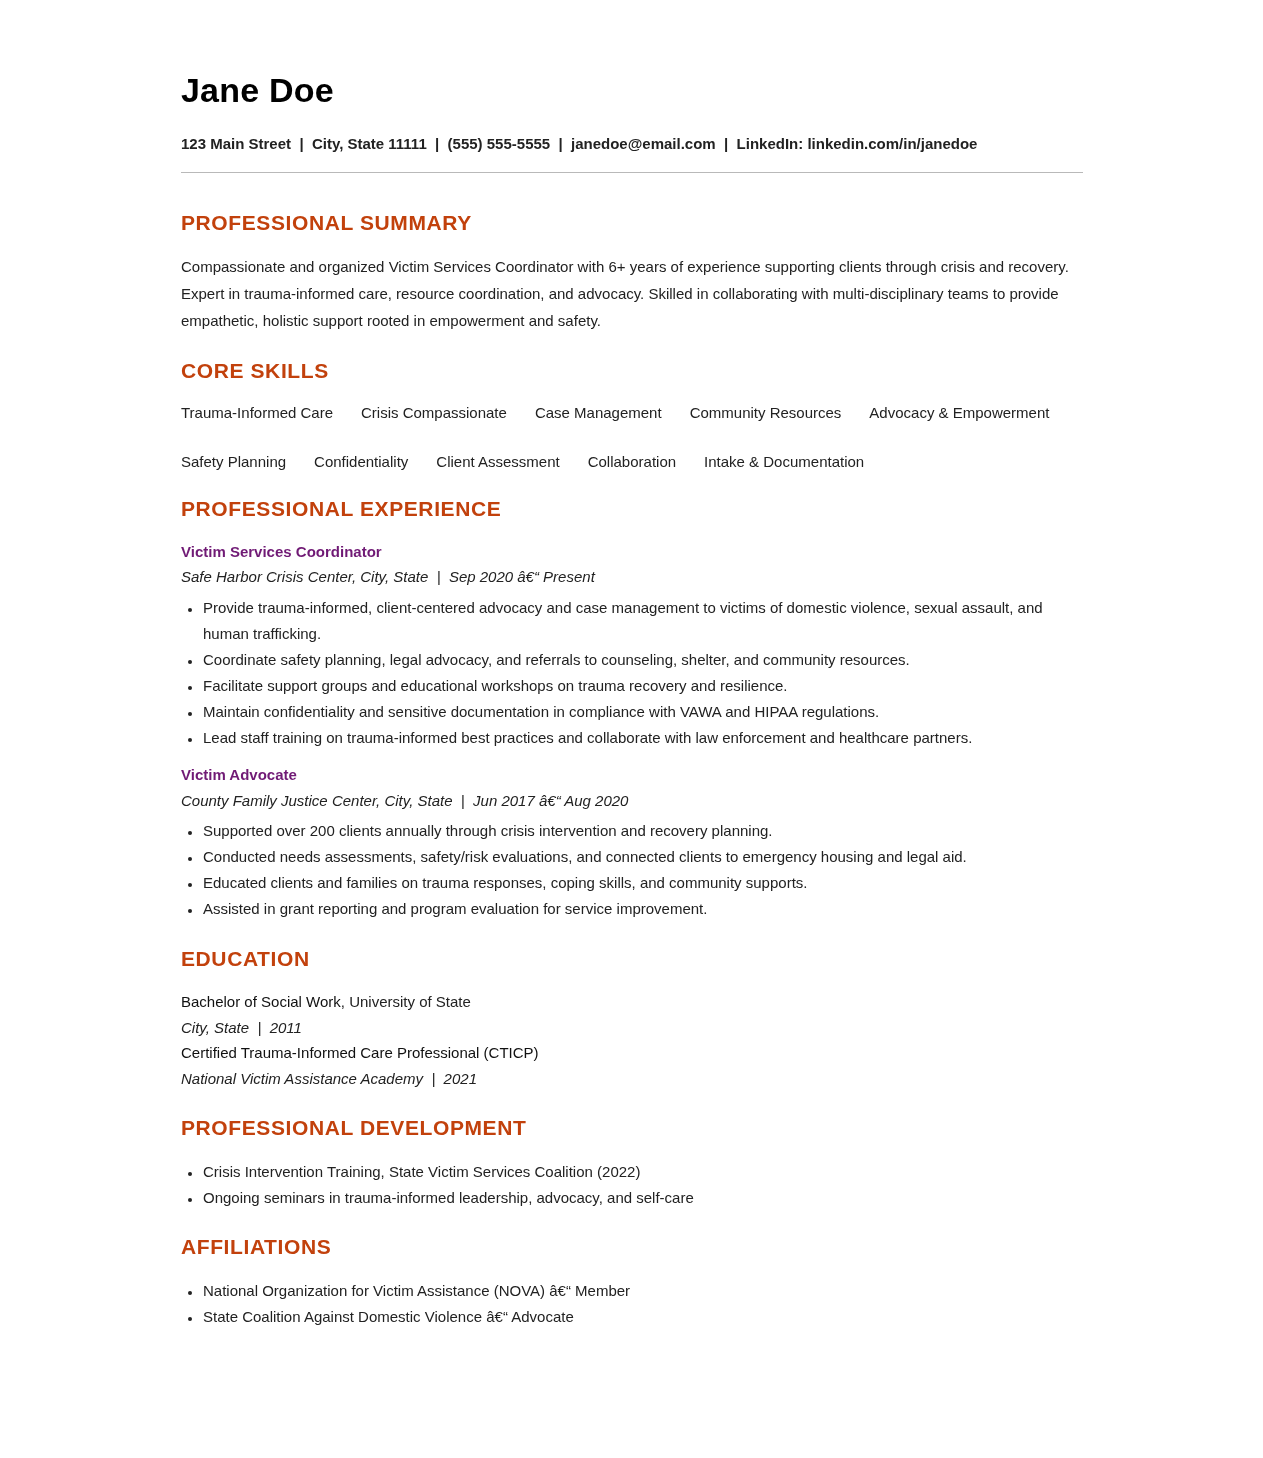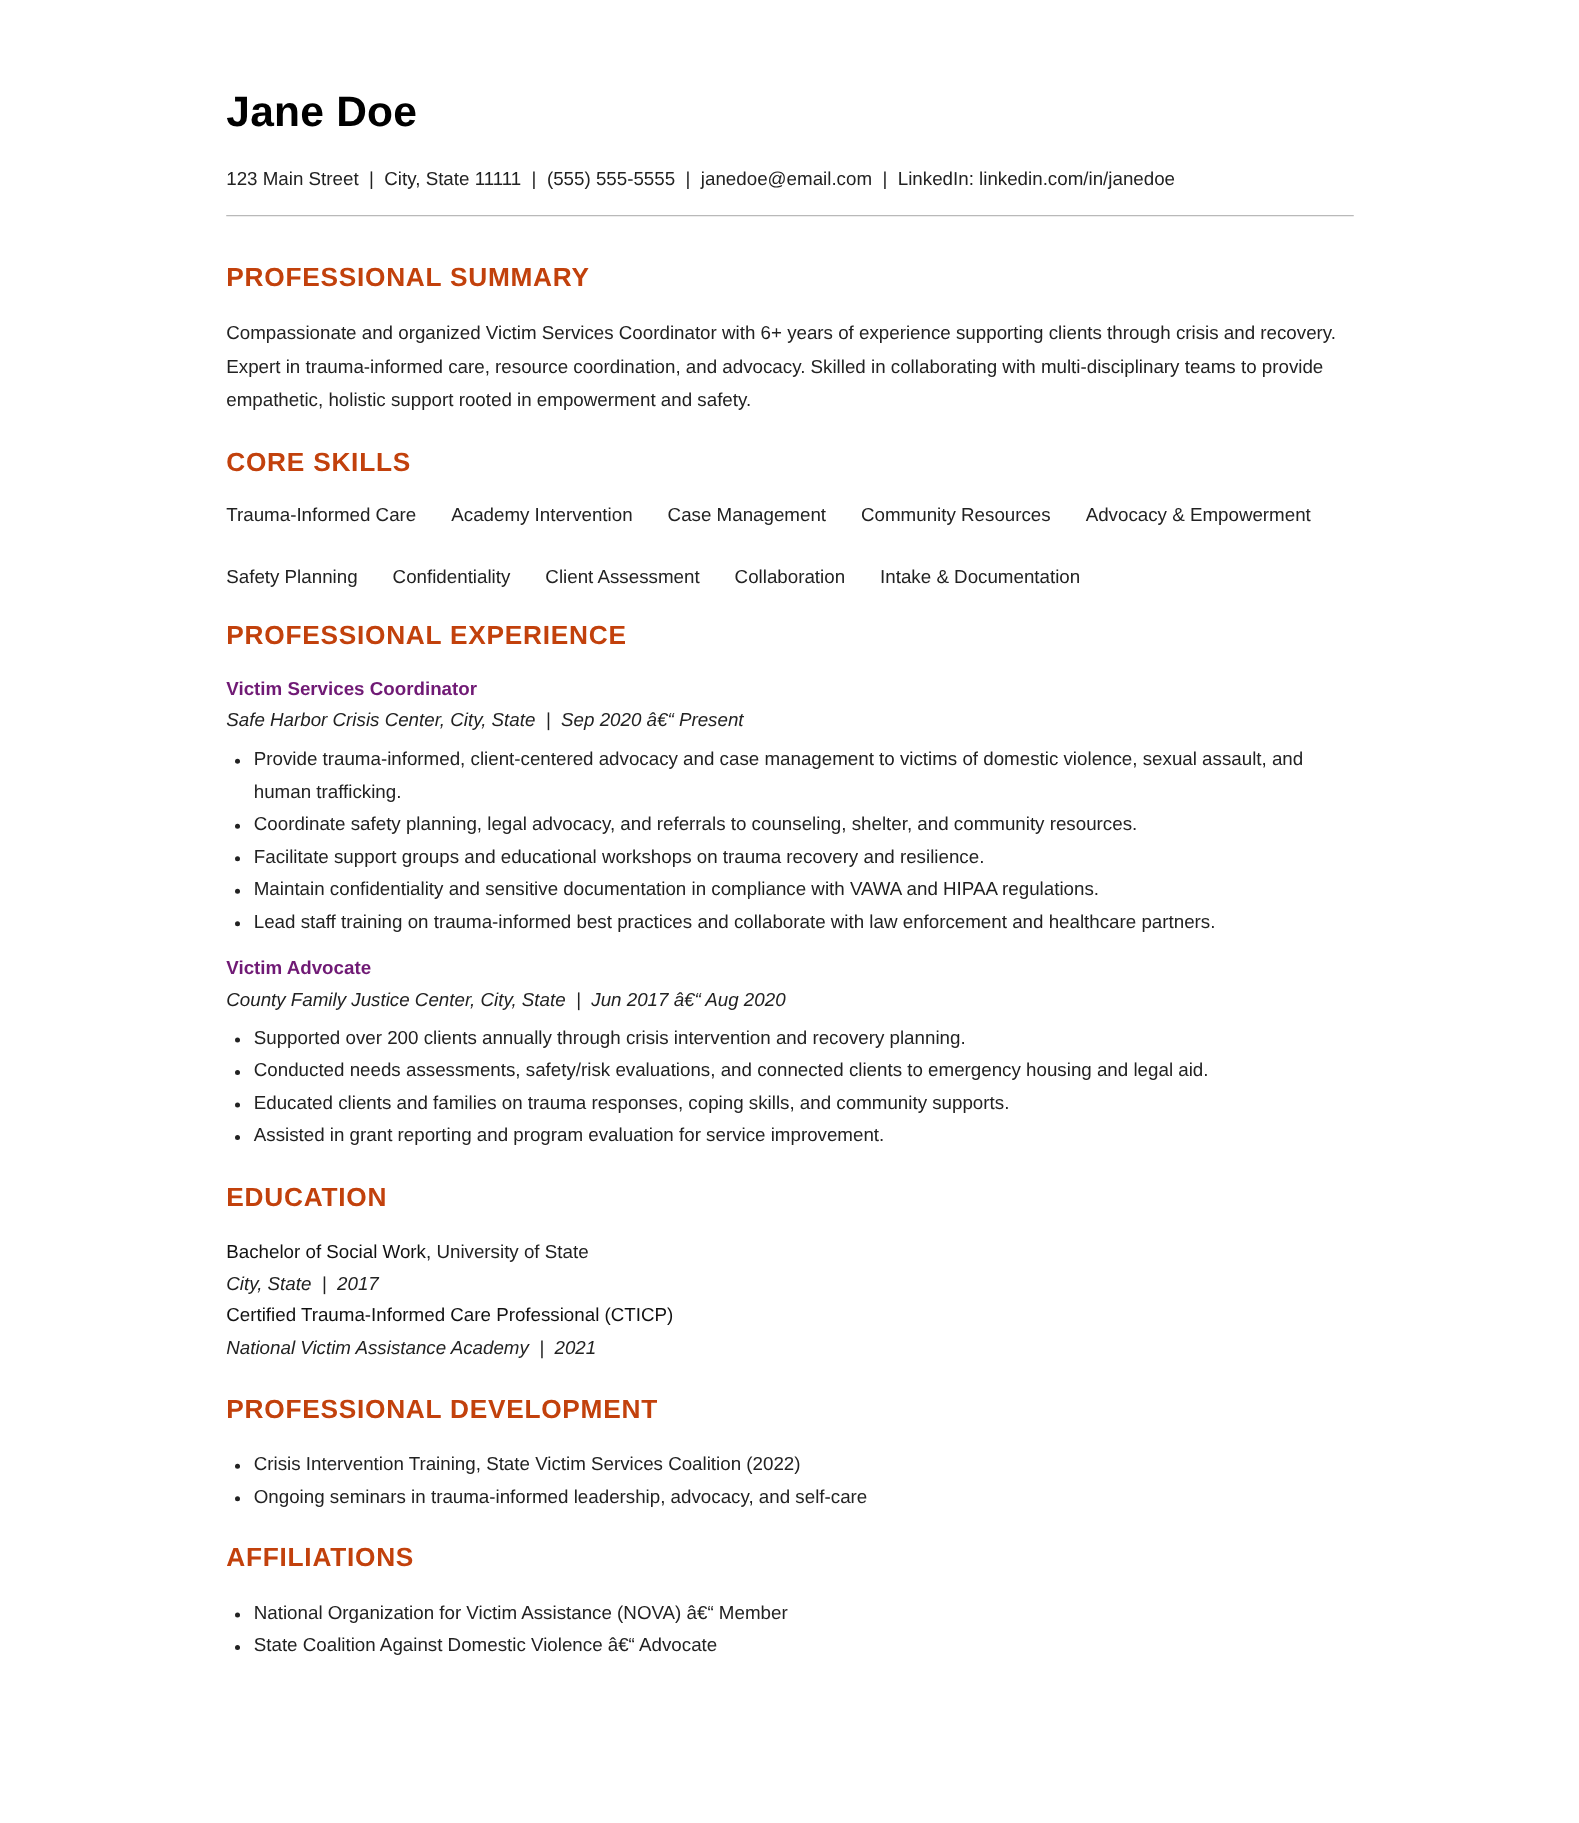--- a/index.html
+++ b/index.html
@@ -20,20 +20,21 @@
     color: #000000;
     margin: 0 0 22px 0;
     line-height: 1.2;
     letter-spacing: 0.2px;
   }
   .contact {
     font-size: 15px;
     color: #222222;
     white-space: pre-wrap;
     line-height: 1.5;
+    font-weight: bold;
   }
   hr.header-divider {
     border: none;
     border-top: 1px solid #b9b9b9;
     margin: 17px 0 0 0;
   }
   h2.section-title {
     font-size: 21px;
     font-weight: 700;
     color: #c2410c;
@@ -96,21 +97,21 @@
     <h2 class="section-title">PROFESSIONAL SUMMARY</h2>
     <p class="body-text">Compassionate and organized Victim Services Coordinator with 6+ years of experience supporting clients through crisis and recovery. Expert in trauma-informed care, resource coordination, and advocacy. Skilled in collaborating with multi-disciplinary teams to provide empathetic, holistic support rooted in empowerment and safety.</p>
   </section>
 
   <section>
     <h2 class="section-title">CORE SKILLS</h2>
     <div class="skills-list">
 
         <span class="skill">Trauma-Informed Care</span>
 
-        <span class="skill">Academy Intervention</span>
+        <span class="skill">Crisis Compassionate</span>
 
         <span class="skill">Case Management</span>
 
         <span class="skill">Community Resources</span>
 
         <span class="skill">Advocacy &amp; Empowerment</span>
 
         <span class="skill">Safety Planning</span>
 
         <span class="skill">Confidentiality</span>
@@ -152,21 +153,21 @@
         <li>Educated clients and families on trauma responses, coping skills, and community supports.</li>
 
         <li>Assisted in grant reporting and program evaluation for service improvement.</li>
       </ul>
   </section>
 
   <section>
     <h2 class="section-title">EDUCATION</h2>
 
     <p class="edu-line"><strong>Bachelor of Social Work</strong><span>, University of State</span></p>
-    <p class="edu-meta">City, State  |  2017</p>
+    <p class="edu-meta">City, State  |  2011</p>
 
     <p class="edu-line"><strong>Certified Trauma-Informed Care Professional (CTICP)</strong><span></span></p>
     <p class="edu-meta">National Victim Assistance Academy  |  2021</p>
   </section>
 
   <section>
     <h2 class="section-title">PROFESSIONAL DEVELOPMENT</h2>
     <ul class="bullets tail">
 
         <li>Crisis Intervention Training, State Victim Services Coalition (2022)</li>

